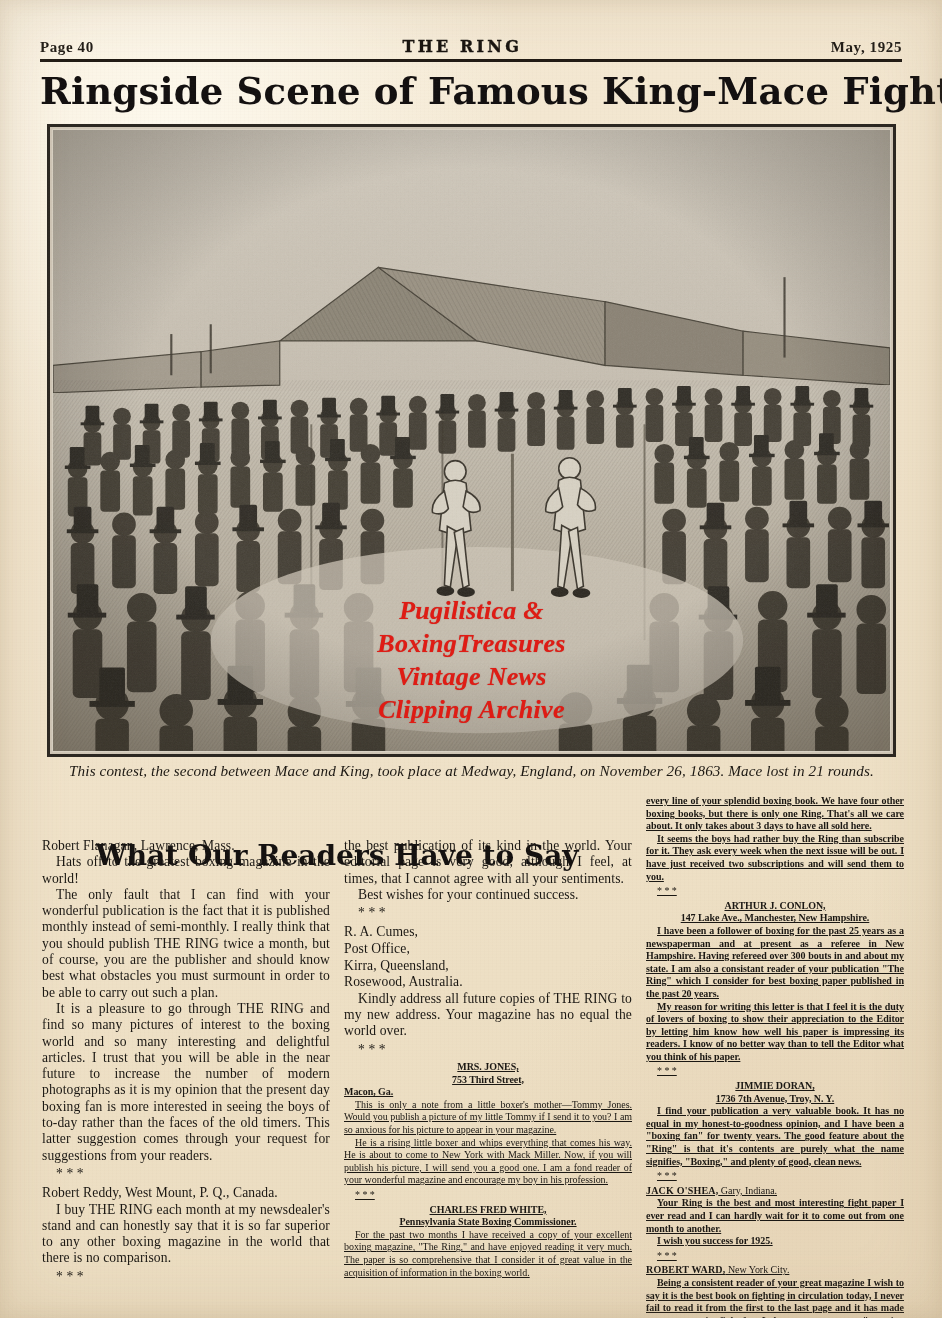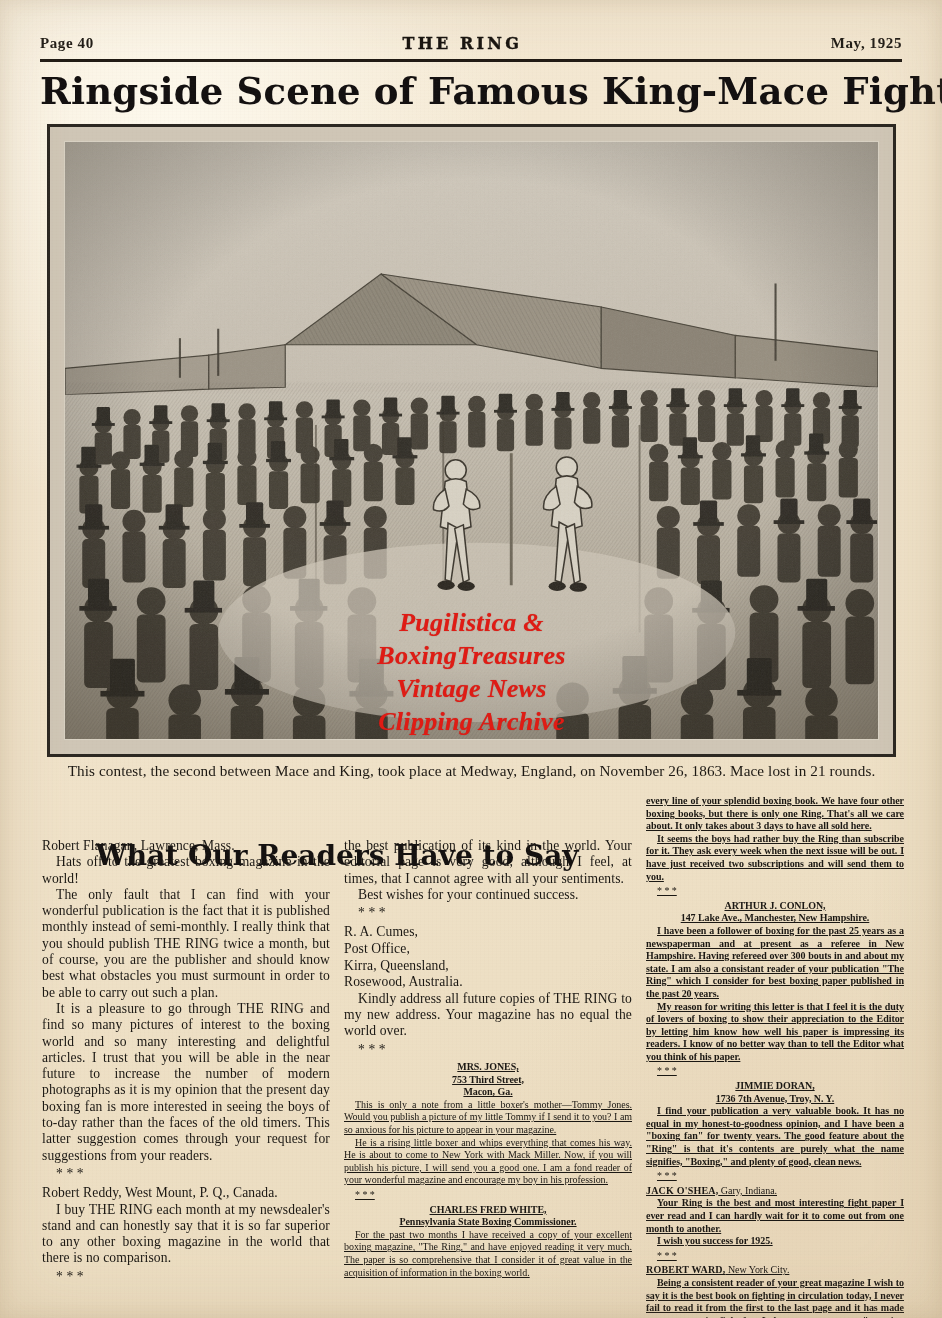--- a/index.html
+++ b/index.html
@@ -41,21 +41,21 @@
   }
 
   
   .masthead {
     position: absolute;
     left: 40px;
     top: 30px;
     width: 862px;
     height: 26px;
     display: flex;
-    align-items: center;
+    align-items: flex-end;
     justify-content: space-between;
     z-index: 5;
   }
   .mast-page, .mast-date {
     font-family: "Liberation Serif", "DejaVu Serif", serif;
     font-weight: 700;
     font-size: 15px;
     letter-spacing: .6px;
     color: #201c17;
   }
@@ -98,21 +98,21 @@
   .plate {
     position: absolute;
     left: 47px;
     top: 124px;
     width: 849px;
     height: 633px;
     border: 3px solid #2b2721;
     box-sizing: border-box;
     background: #cfc6b6;
     z-index: 4;
-    padding: 14px;
+    padding: 2px;
   }
   .plate-inner {
     position: relative;
     width: 100%;
     height: 100%;
     overflow: hidden;
     background: #b9b1a2;
     border: 1px solid #d9d2c4;
     box-sizing: border-box;
   }
@@ -140,20 +140,21 @@
   }
 
   
   .caption {
     position: absolute;
     left: 47px;
     top: 762px;
     width: 849px;
     text-align: center;
     font-family: "Liberation Serif", "DejaVu Serif", serif;
+    font-style: italic;
     font-size: 15.2px;
     letter-spacing: .1px;
     color: #1c1813;
     z-index: 5;
     white-space: nowrap;
   }
 
   
   .section-title {
     position: absolute;
@@ -212,21 +213,21 @@
   .sm p {
     font-size: 10px;
     line-height: 12.6px;
     text-align: justify;
     text-indent: 11px;
     letter-spacing: -.05px;
     text-decoration: underline;
   }
   .sm p.noind { text-indent: 0; }
   .sm p.center { text-align: center; text-indent: 0; }
-  .sm p.right  { text-align: center;  text-indent: 0; }
+  .sm p.right  { text-align: left;  text-indent: 0; }
   .sm p.bold   { font-weight: 700; }
   .caps-name {
     font-weight: 700;
     letter-spacing: .2px;
   }
   .stars {
     text-align: center;
     text-indent: 0;
     letter-spacing: 9px;
     font-size: 12px;

